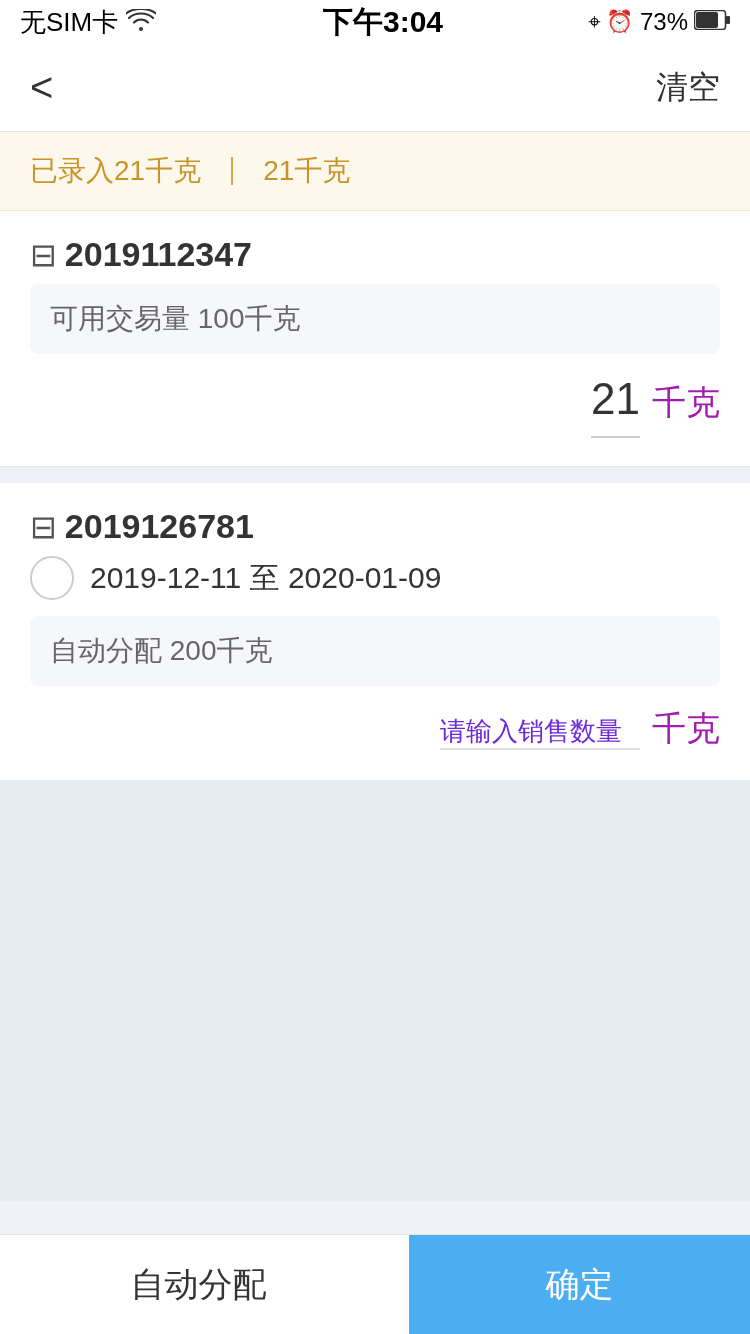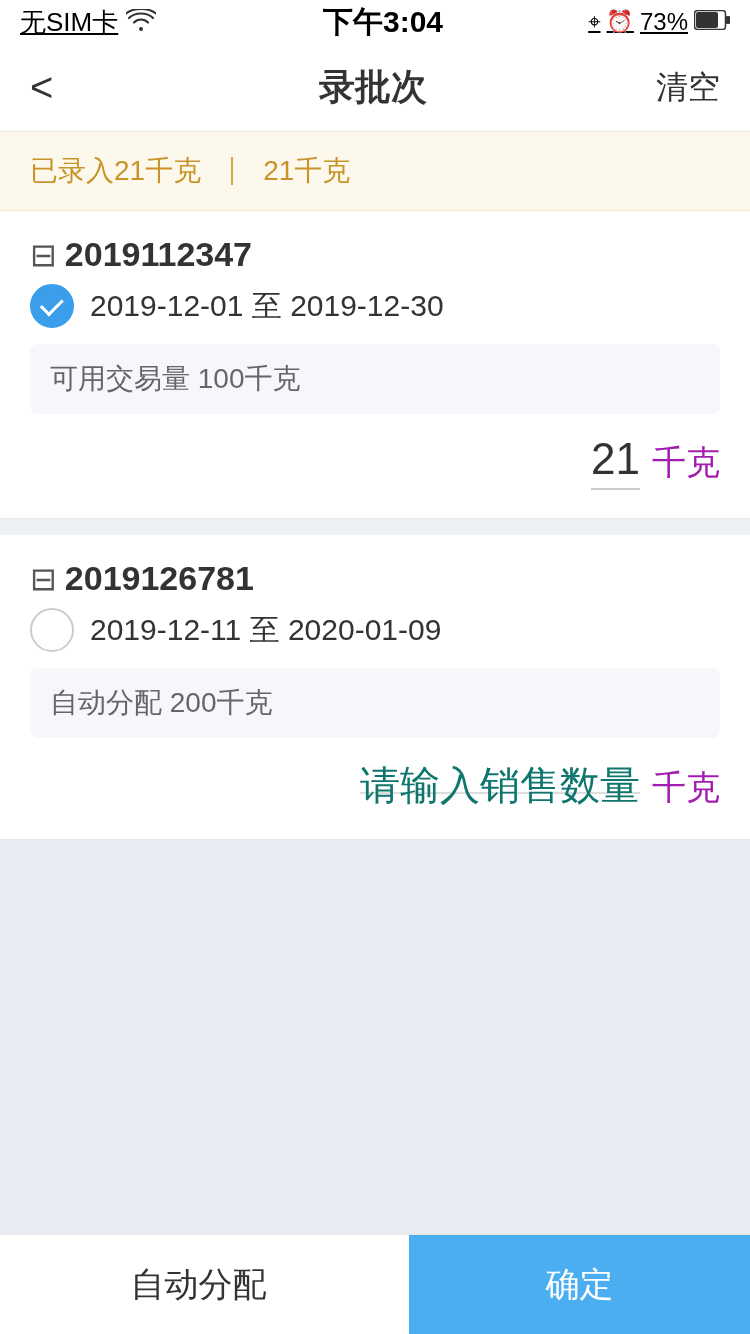--- a/index.html
+++ b/index.html
@@ -15,21 +15,20 @@
     
     .status-bar {
       width: 750px;
       height: 44px;
       background: #fff;
       display: flex;
       align-items: center;
       justify-content: space-between;
       padding: 0 20px;
       font-size: 28px;
-      text-decoration: underline;
     }
     .status-left {
       display: flex;
       align-items: center;
       gap: 8px;
       font-size: 26px;
       font-weight: 500;
     }
     .status-center {
       font-size: 30px;
@@ -182,42 +181,42 @@
       font-size: 44px;
       font-weight: 400;
       color: #333;
     }
     .amount-unit {
       font-size: 34px;
       color: #a21caf;
     }
     .amount-underline {
       border-bottom: 2px solid #ccc;
-      padding-bottom: 4px;
+      padding-bottom: 12px;
     }
 
     
     .section-sep {
       height: 16px;
       background: #edf0f5;
     }
 
     
     .batch-input-row {
       background: #fff;
       padding: 20px 30px 28px 30px;
       display: flex;
       align-items: baseline;
       justify-content: flex-end;
       gap: 12px;
       border-bottom: 1px solid #e8e8e8;
     }
     .input-placeholder {
-      font-size: 40px;
-      color: #0f766e;
+      font-size: 26px;
+      color: #6d28d9;
     }
     .input-underline {
       min-width: 200px;
       border-bottom: 2px solid #ddd;
       display: inline-block;
       height: 36px;
       vertical-align: bottom;
     }
 
     
@@ -286,39 +285,34 @@
         <rect x="0.5" y="0.5" width="31" height="19" rx="3" ry="3" stroke="#333" stroke-width="1.5" fill="none"></rect>
         <rect x="32" y="6" width="4" height="8" rx="1" fill="#333"></rect>
         <rect x="2" y="2" width="22" height="16" rx="2" fill="#333"></rect>
       </svg>
     </span>
   </div>
 </div>
 
 <div class="nav-bar">
   <span class="nav-back">&lt;</span>
-  <span class="nav-title">录批次</span>
   <span class="nav-action">清空</span>
 </div>
 
 <div class="info-banner">
   <span class="info-label">已录入21千克</span>
   <div class="info-divider"></div>
   <span class="info-value">21千克</span>
 </div>
 
 <div class="batch-card">
   <div class="batch-item">
     <div class="batch-header">
       <span class="batch-doc-icon">⊟</span>
       <span class="batch-id">2019112347</span>
-    </div>
-    <div class="batch-date-row">
-      <div class="batch-radio selected"></div>
-      <span class="batch-date">2019-12-01 至 2019-12-30</span>
     </div>
     <div class="batch-availability">可用交易量 100千克</div>
   </div>
   <div class="amount-row">
     <span class="amount-underline">
       <span class="amount-value">21</span>
     </span>
     <span class="amount-unit">千克</span>
   </div>
 </div>

